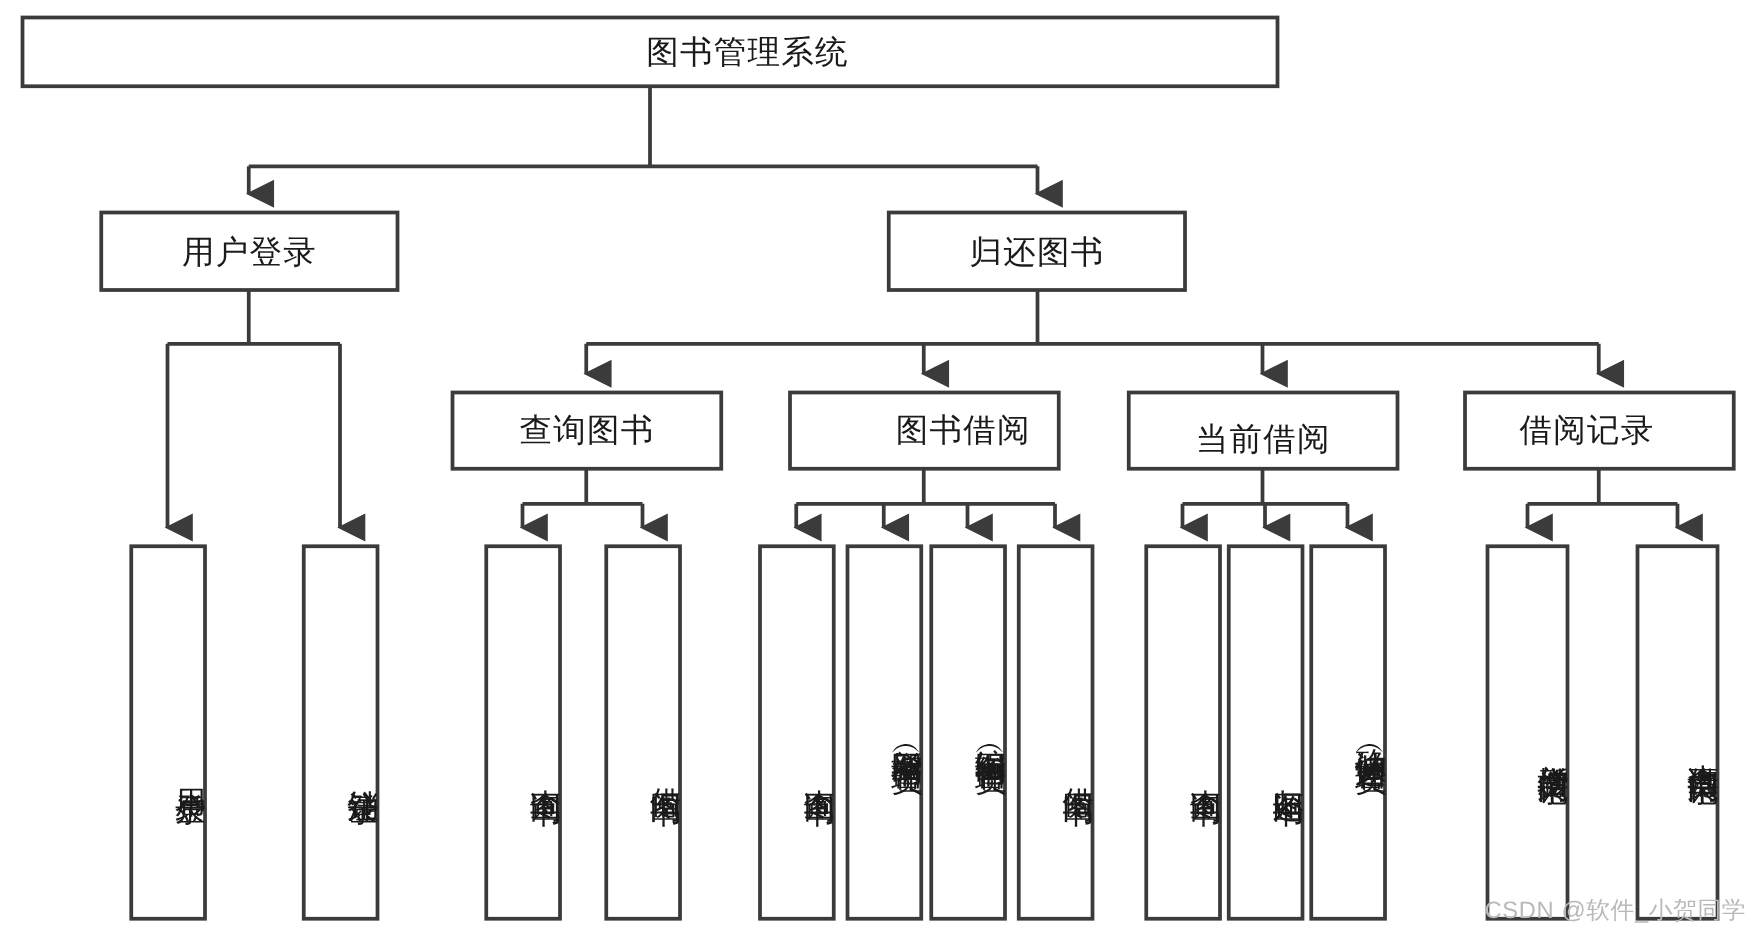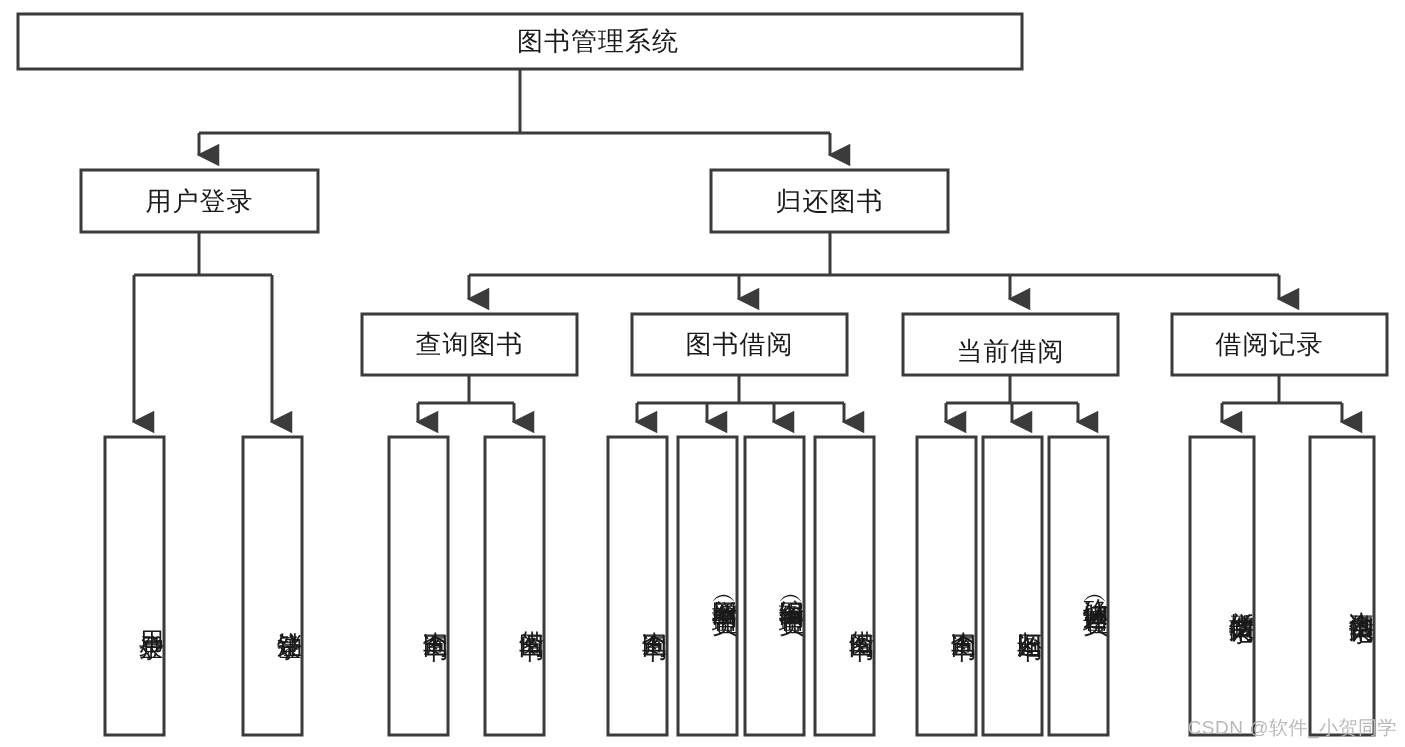--- a/index.html
+++ b/index.html
@@ -154,21 +154,21 @@
     <path class="connector" d="M 1222 403 L 1222 422" marker-end="url(#arrow)"></path>
     <path class="connector" d="M 1342 403 L 1342 422" marker-end="url(#arrow)"></path>
   </svg>
 
   <div class="htext-wrap" style="left:2px; top:14px; width:1192px; height:55px;">图书管理系统</div>
 
   <div class="htext-wrap" style="left:81px; top:170px; width:237px; height:62px;">用户登录</div>
   <div class="htext-wrap" style="left:711px; top:170px; width:237px; height:62px;">归还图书</div>
 
   <div class="htext-wrap" style="left:362px; top:314px; width:215px; height:61px;">查询图书</div>
-  <div class="htext-wrap" style="left:632px; top:314px; width:215px; height:61px;">图书借阅</div>
+  <div class="htext-wrap" style="left:632px; top:314px; width:215px; height:61px;padding-left:31px;">图书借阅</div>
   <div class="htext-wrap" style="left:903px; top:314px; width:215px; height:75px;">当前借阅</div>
   <div class="htext-wrap" style="left:1172px; top:314px; width:195px; height:61px;border-radius:12px;">借阅记录</div>
 
   <div class="vtext-wrap" style="left:105px; top:500px; width:59px; height:230px;">用户登录</div>
   <div class="vtext-wrap" style="left:243px; top:500px; width:59px; height:230px;">注销登录</div>
 
   <div class="vtext-wrap" style="left:389px; top:500px; width:59px; height:230px;">查询图书</div>
   <div class="vtext-wrap" style="left:485px; top:500px; width:59px; height:230px;">借阅图书</div>
 
   <div class="vtext-wrap" style="left:608px; top:500px; width:59px; height:230px;">查询图书</div>

